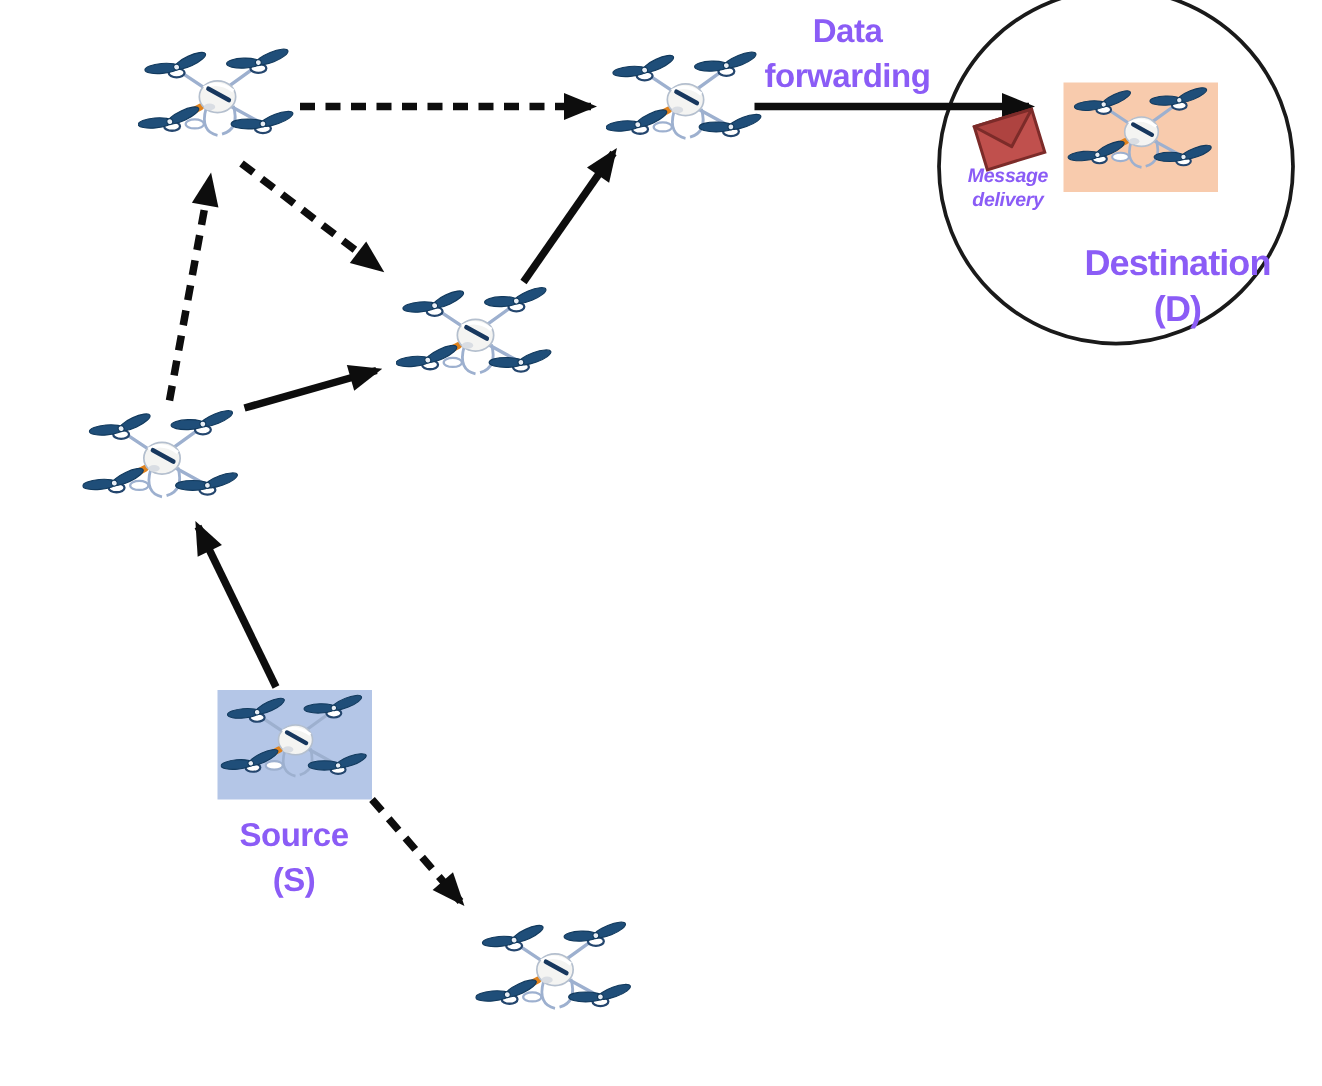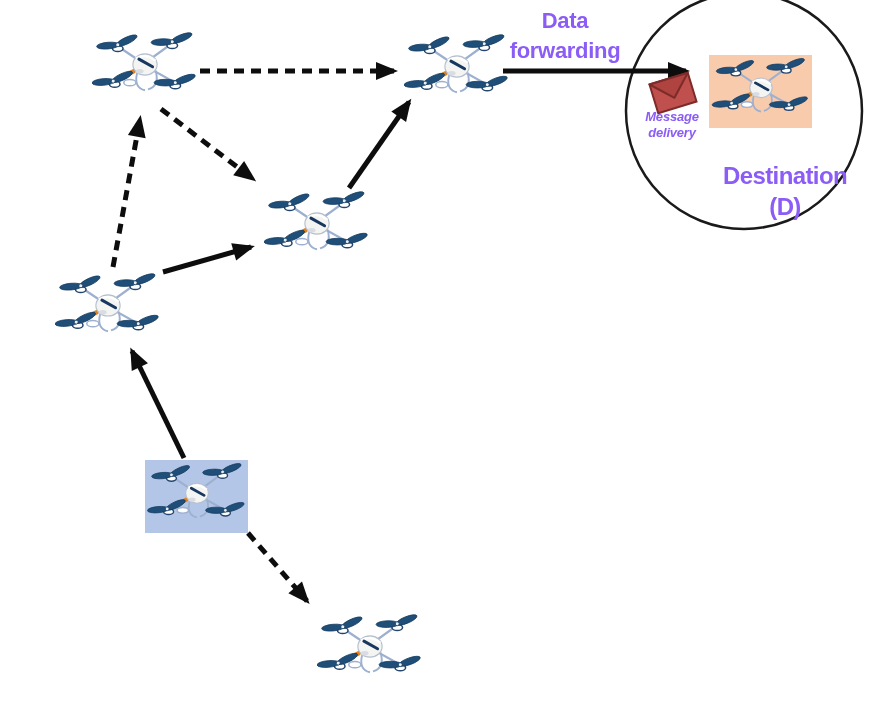--- a/index.html
+++ b/index.html
@@ -111,20 +111,22 @@
       <rect x="-20" y="-15" width="40" height="30" stroke-width="2" stroke="#7c2b29" fill="#c0504d"></rect>
       <path d="M-20,-15 L0,5 L20,-15 Z" stroke="#7c2b29" stroke-width="2" stroke-linejoin="round" fill="#ae4340"></path>
     </g>
   </svg>
 
   <div class="lbl lbl-lg" style="left:495px;top:6px;width:140px;">Data
 forwarding</div>
 
 
 
+  <div class="lbl lbl-lg" style="left:146px;top:542px;width:100px;">Source
+(S)</div>
 
   <div class="lbl lbl-dest" style="left:703px;top:124px;width:164px;margin-top:36px;">Destination
 (D)</div>
 
   <div class="lbl lbl-sm" style="left:639px;top:109px;width:66px;font-style:italic;">Message
 delivery</div>
 
 </div>
 
 </body></html>

